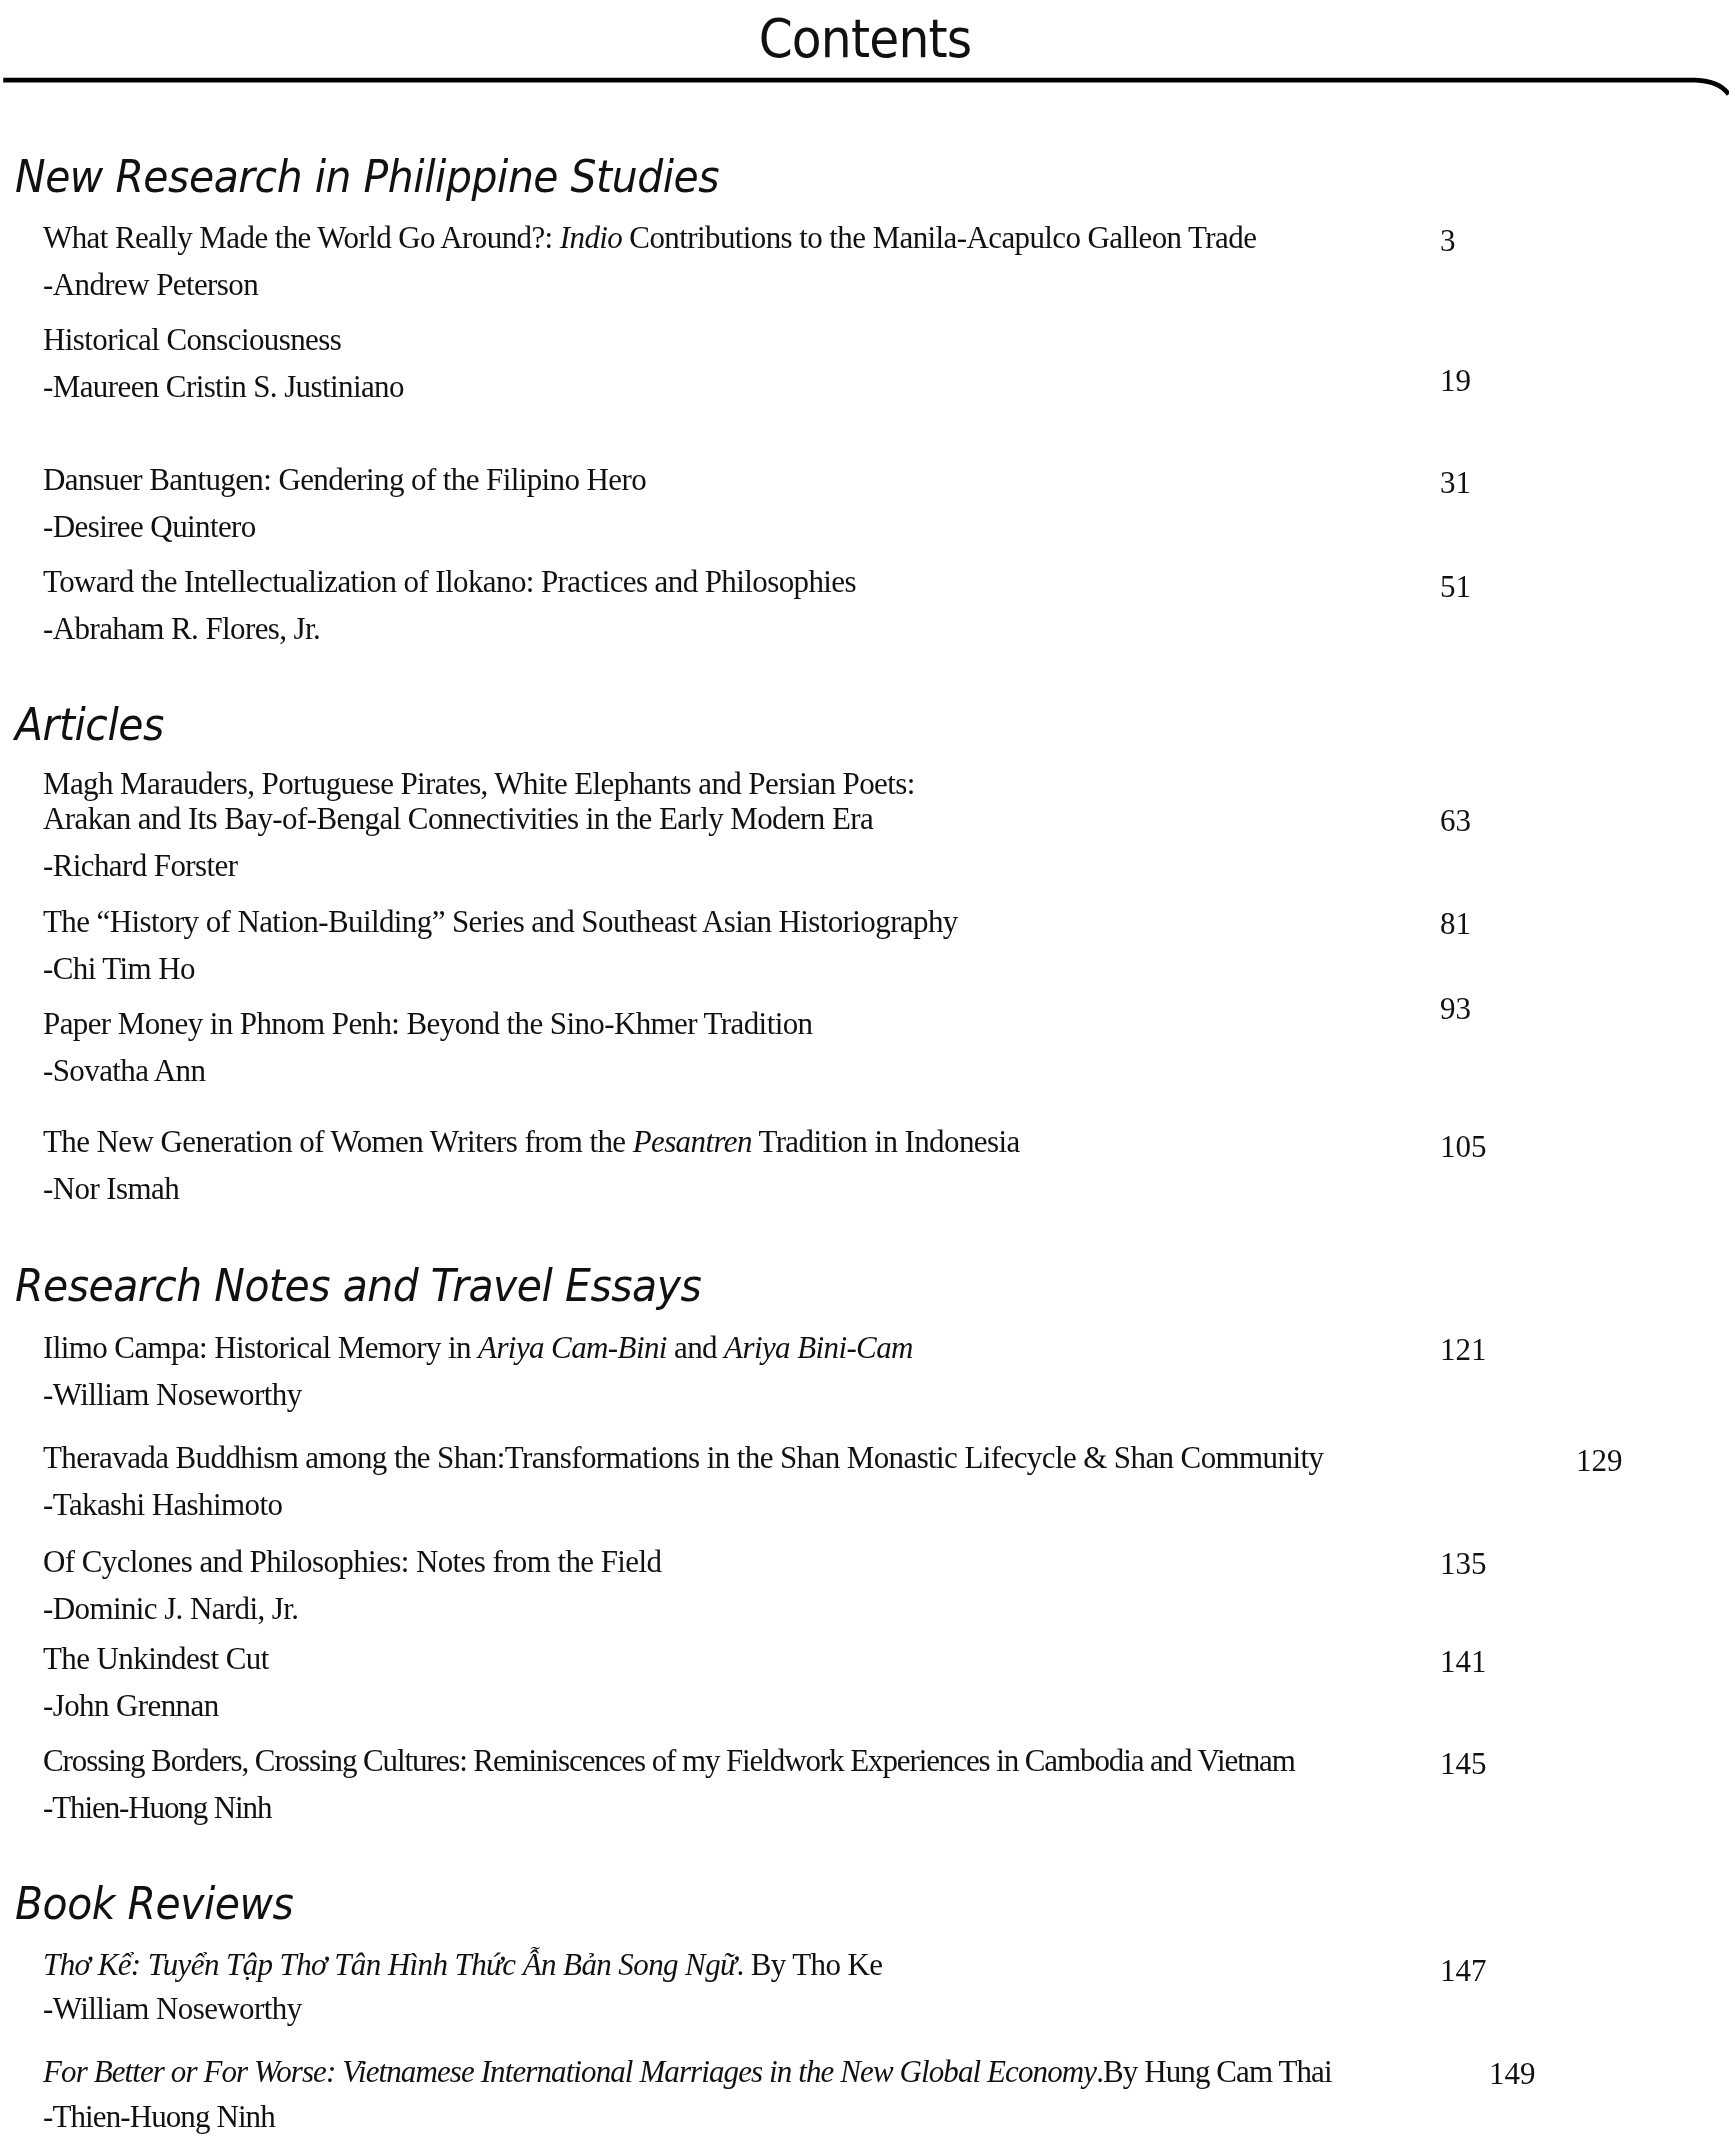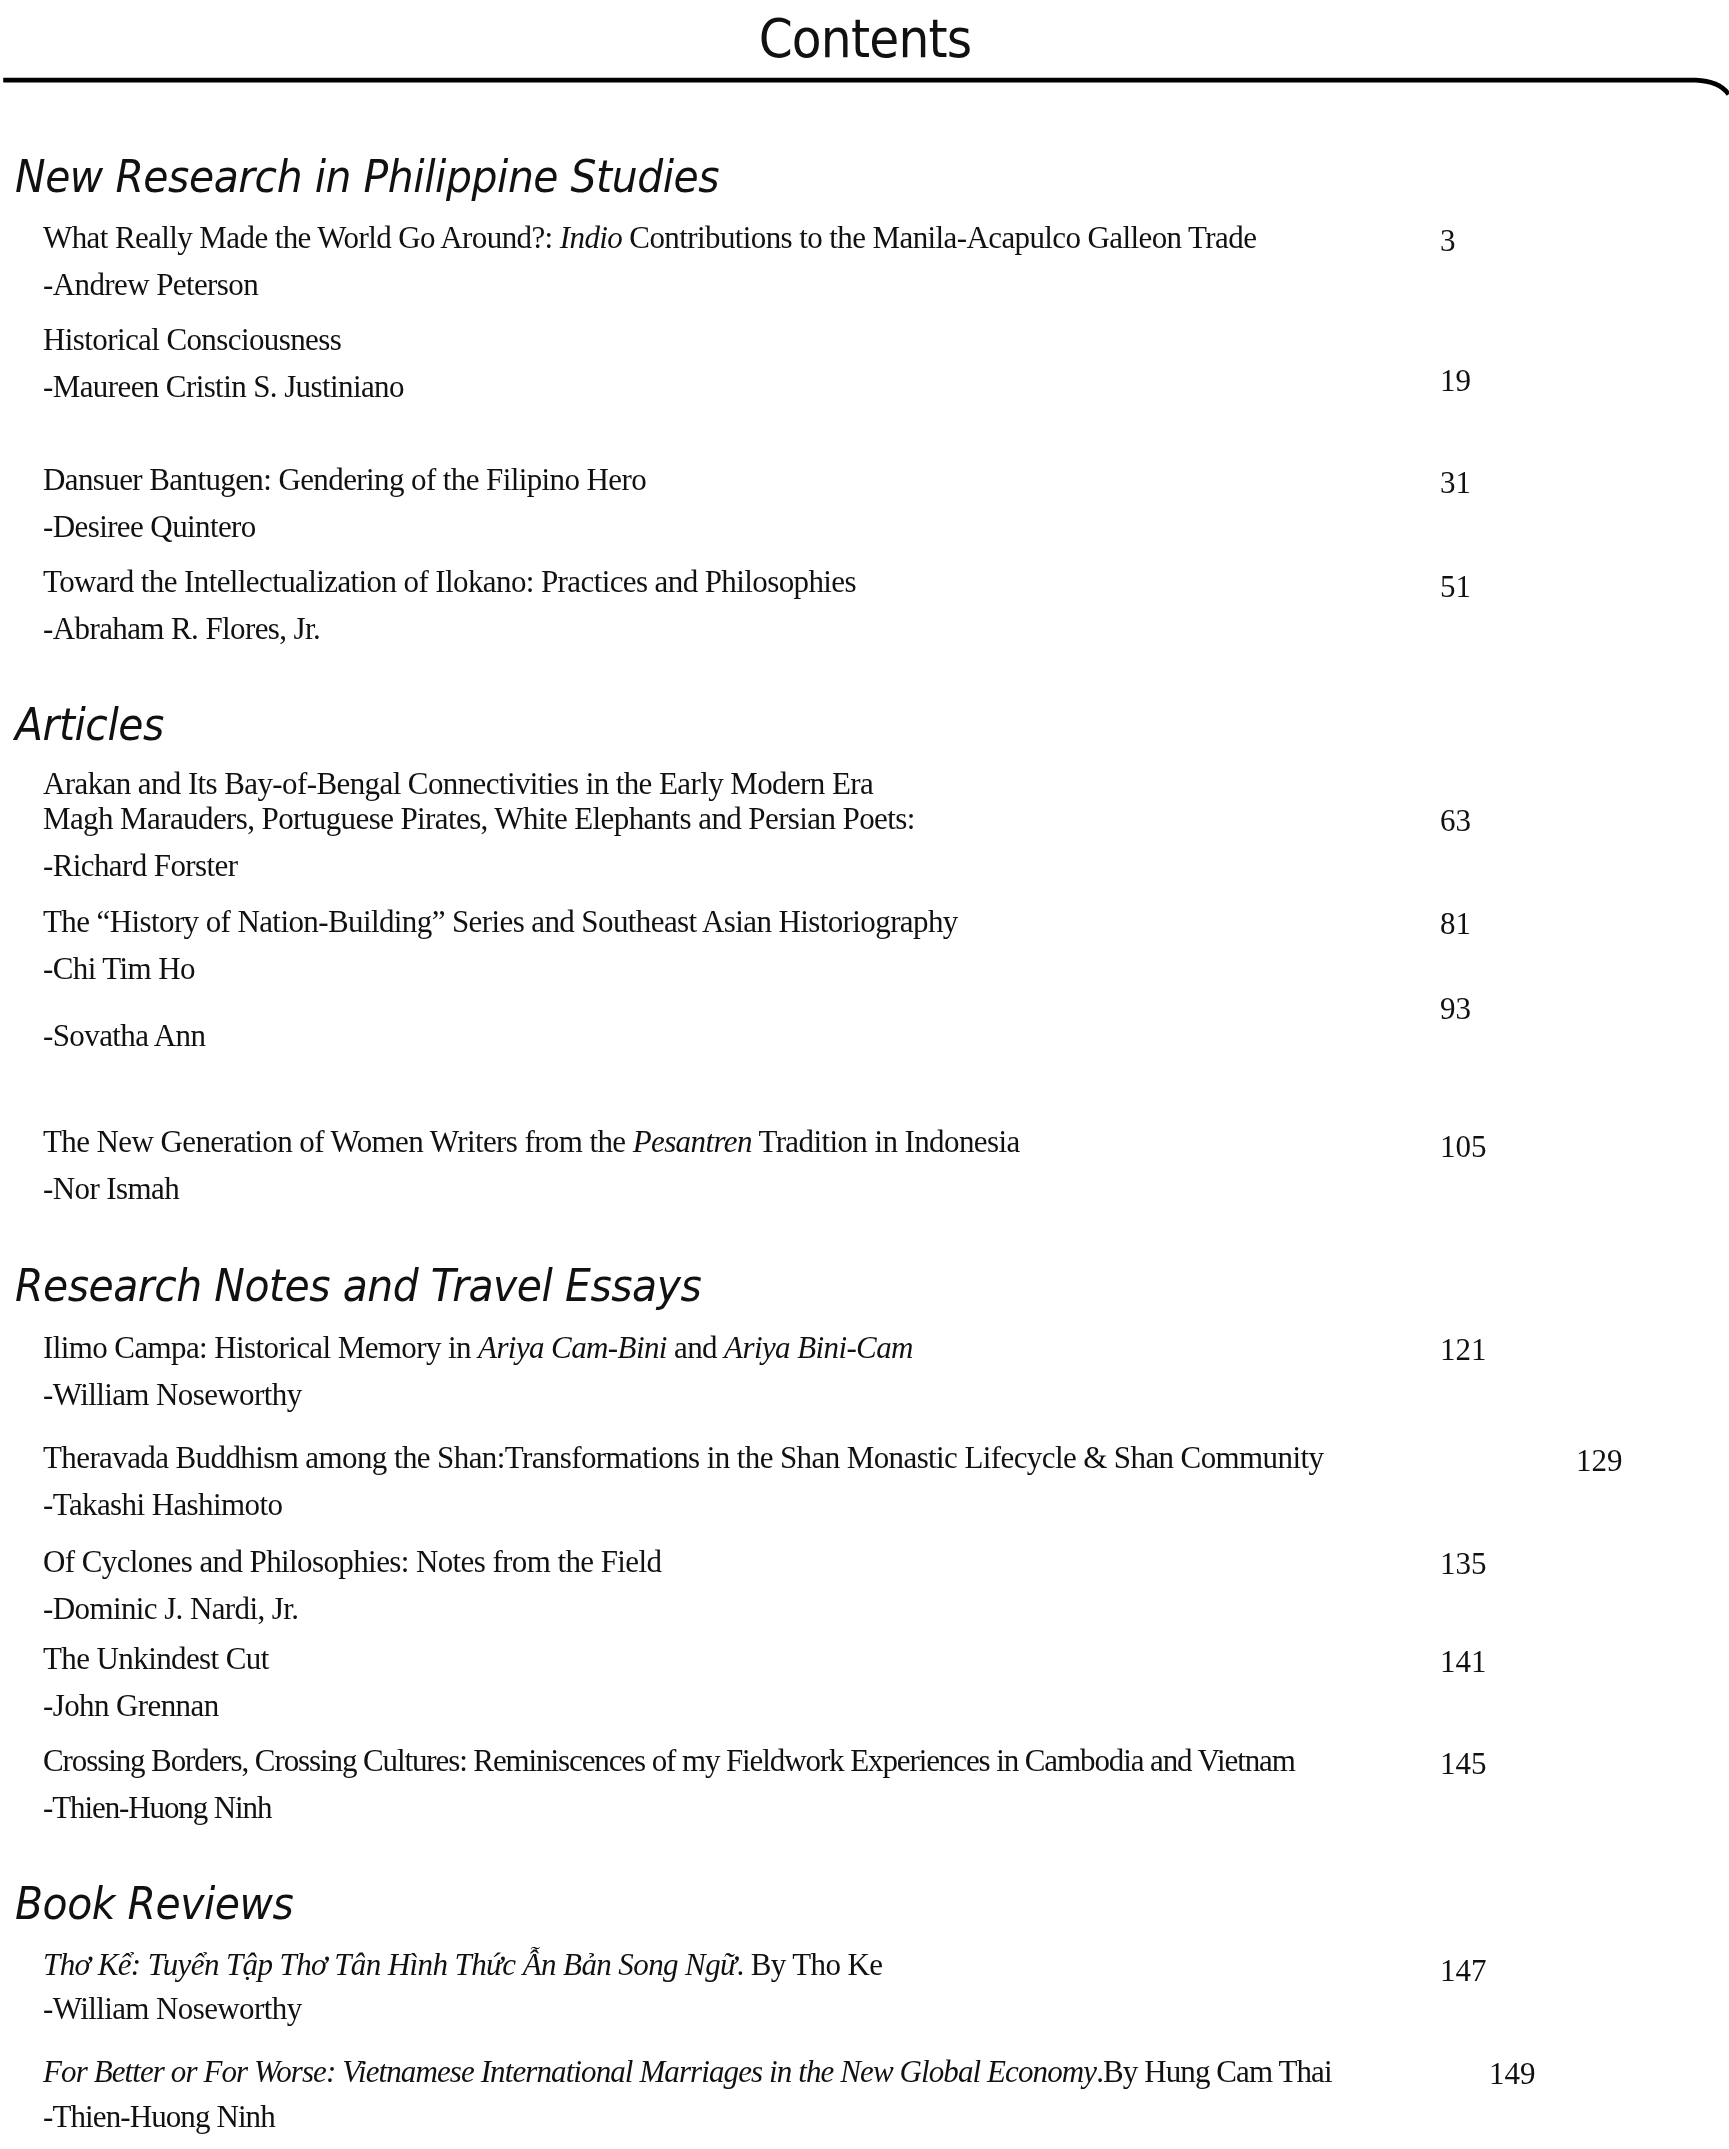--- a/index.html
+++ b/index.html
@@ -71,33 +71,34 @@
 
 <div class="entry" style="top:564px">
   <span class="line">Toward the Intellectualization of Ilokano: Practices and Philosophies</span>
   <span class="author">-Abraham R. Flores, Jr.</span>
 </div>
 <div class="page-num" style="left:1440px; top:569px">51</div>
 
 <div class="section-header" style="top:698px">Articles</div>
 
 <div class="entry" style="top:766px">
+  <span class="line">Magh Marauders, Portuguese Pirates, White Elephants and Persian Poets:</span>
   <span class="line">Arakan and Its Bay-of-Bengal Connectivities in the Early Modern Era</span>
-  <span class="line">Magh Marauders, Portuguese Pirates, White Elephants and Persian Poets:</span>
   <span class="author">-Richard Forster</span>
 </div>
 <div class="page-num" style="left:1440px; top:803px">63</div>
 
 <div class="entry" style="top:904px">
   <span class="line">The “History of Nation-Building” Series and Southeast Asian Historiography</span>
   <span class="author">-Chi Tim Ho</span>
 </div>
 <div class="page-num" style="left:1440px; top:906px">81</div>
 
 <div class="entry" style="top:1006px">
+  <span class="line">Paper Money in Phnom Penh: Beyond the Sino-Khmer Tradition</span>
   <span class="author">-Sovatha Ann</span>
 </div>
 <div class="page-num" style="left:1440px; top:991px">93</div>
 
 <div class="entry" style="top:1124px">
   <span class="line"><span>The New Generation of Women Writers from the </span><i>Pesantren</i><span> Tradition in Indonesia</span></span>
   <span class="author">-Nor Ismah</span>
 </div>
 <div class="page-num" style="left:1440px; top:1129px">105</div>
 

